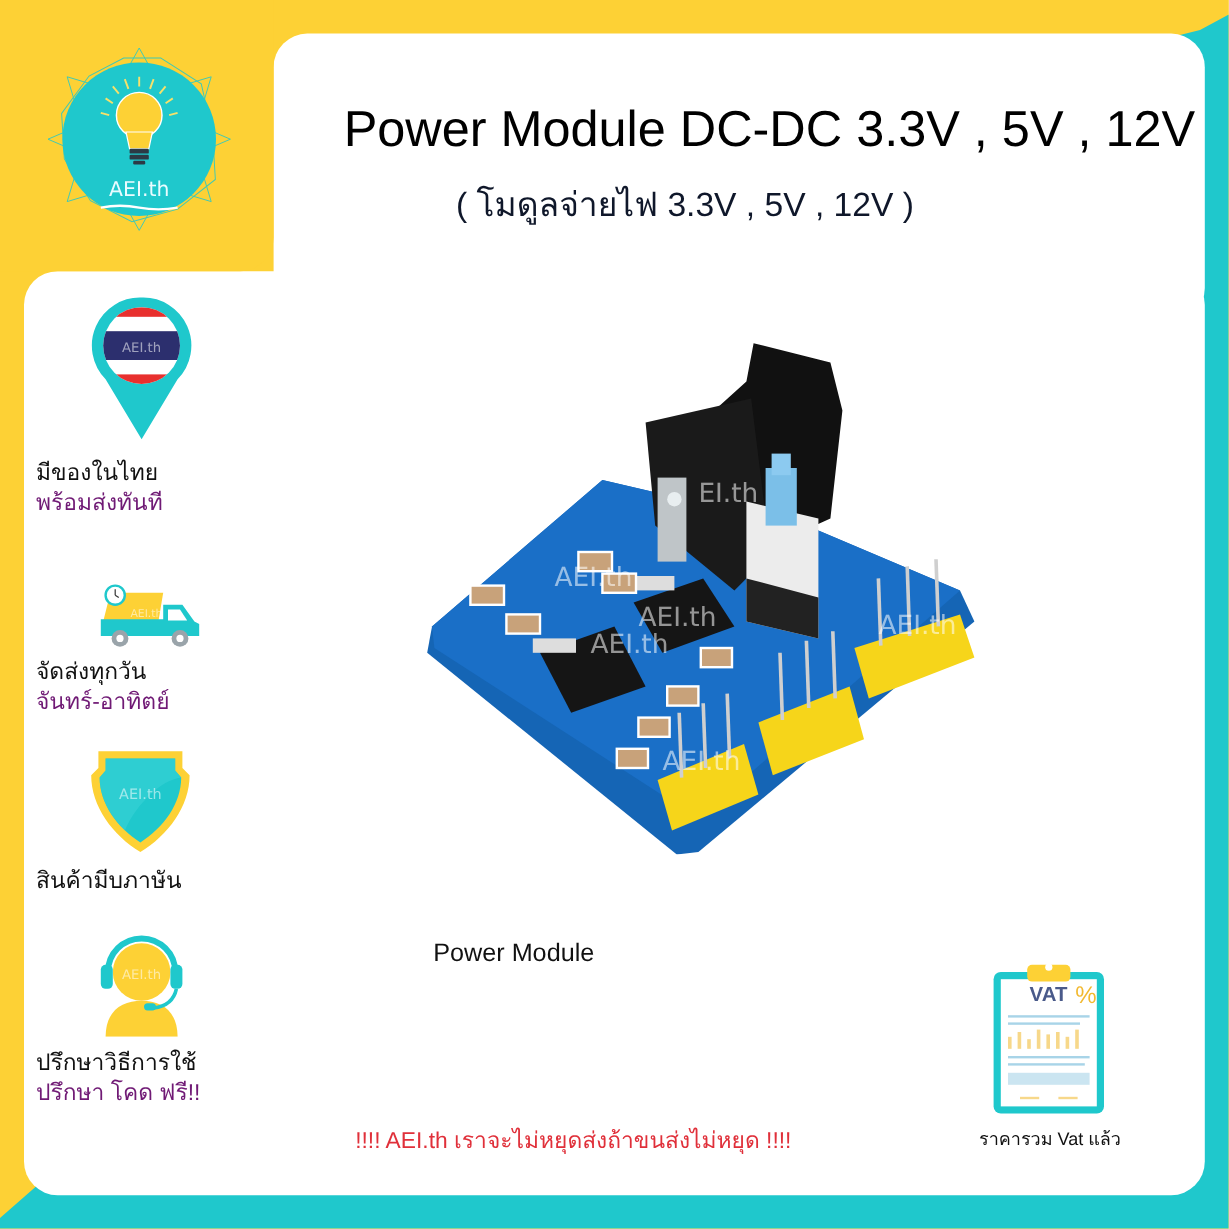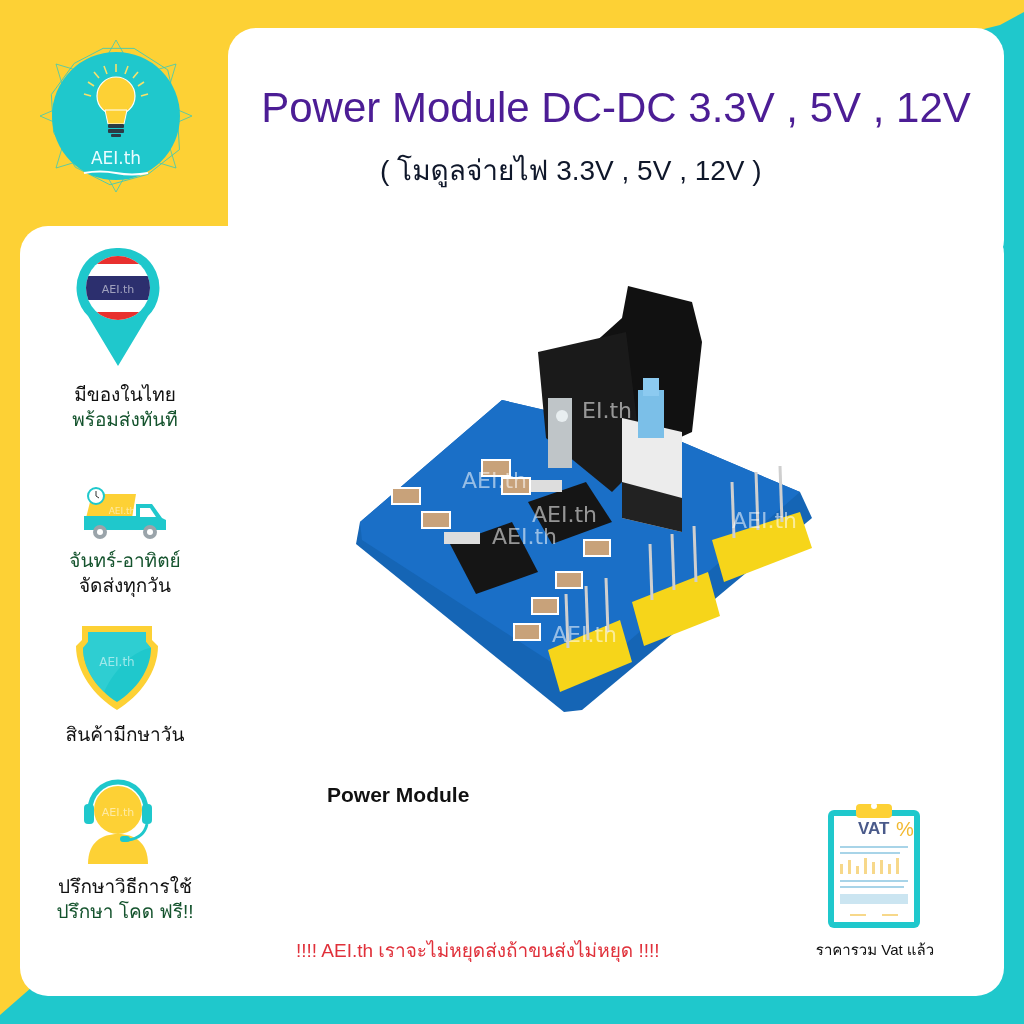--- a/index.html
+++ b/index.html
@@ -35,38 +35,38 @@
     }
     .logo-star {
       position: absolute; left: 36px; top: 36px; width: 160px; height: 160px;
     }
     .logo-text {
       position: absolute; left: 0; width: 128px; top: 96px; text-align: center;
       color: #eafcff; font-size: 17px; font-family: "DejaVu Sans", sans-serif;
     }
     .title {
       position: absolute; left: 236px; top: 84px; width: 760px;
-      text-align: center; font-size: 42px; color: #4c1d95; letter-spacing: 0px;
+      text-align: right; font-size: 42px; color: #000000; letter-spacing: 0px;
       white-space: nowrap;
     }
     .subtitle {
       position: absolute; left: 380px; top: 148px; font-size: 28px; color: #0f172a;
       white-space: nowrap;
     }
     .feature {
-      position: absolute; left: 30px; width: 190px; text-align: center;
+      position: absolute; left: 30px; width: 190px; text-align: left;
     }
     .feature .line { font-size: 19px; line-height: 25px; white-space: nowrap; }
     .black { color: #111; }
-    .red { color: #14532d; }
+    .red { color: #701a75; }
     .product {
       position: absolute; left: 352px; top: 282px; width: 470px; height: 430px;
     }
     .caption {
-      position: absolute; left: 327px; top: 783px; font-size: 21px; color: #111; font-weight: bold;
+      position: absolute; left: 361px; top: 783px; font-size: 21px; color: #111;
     }
     .slogan {
       position: absolute; left: 296px; top: 935px; font-size: 19px; color: #e0303a;
       white-space: nowrap;
       text-align: center;
     }
     .vat-icon { position: absolute; left: 826px; top: 800px; width: 96px; height: 130px; }
     .vat-text {
       position: absolute; left: 744px; top: 937px; width: 262px; text-align: center;
     }
@@ -140,32 +140,32 @@
   <line x1="18" y1="10" x2="21" y2="12" stroke="#333" stroke-width="1"></line>
   <path d="M6 30 L58 30 L58 18 L74 18 L84 32 L88 34 L88 44 L6 44 Z" fill="#1FC8CC"></path>
   <polygon points="62,22 72,22 78,31 62,31" fill="#fff"></polygon>
   <circle cx="22" cy="46" r="7" fill="#9aa4aa"></circle>
     <circle cx="22" cy="46" r="3" fill="#fff"></circle>
   <circle cx="72" cy="46" r="7" fill="#9aa4aa"></circle>
     <circle cx="72" cy="46" r="3" fill="#fff"></circle>
   <text x="44" y="28" text-anchor="middle" font-size="9" class="wm">AEI.th</text>
 </svg>
 <div class="feature" style="top:548px">
+  <div class="line black">จัดส่งทุกวัน</div>
   <div class="line red">จันทร์-อาทิตย์</div>
-  <div class="line black">จัดส่งทุกวัน</div>
 </div>
 
 <svg class="icon-wrap" style="left:74px;top:620px" width="86" height="92" viewBox="0 0 86 92">
   <path d="M8 6 L78 6 L78 20 L84 26 C84 52 66 76 43 90 C20 76 2 52 2 26 L8 20 Z" fill="#fdd135"></path>
   <path d="M14 12 L72 12 L72 22 L77 28 C77 50 62 70 43 82 C24 70 9 50 9 28 L14 22 Z" fill="#1FC8CC"></path>
   <path d="M14 12 L72 12 L72 22 L77 28 C60 30 40 50 30 72 C18 60 9 45 9 28 L14 22 Z" fill="#39d2d6" opacity="0.6"></path>
   <text x="43" y="46" text-anchor="middle" font-size="12" class="wm">AEI.th</text>
 </svg>
 <div class="feature" style="top:722px">
-  <div class="line black">สินค้ามีกษาวัน</div>
+  <div class="line black">สินค้ามีบภาษัน</div>
 </div>
 
 <svg class="icon-wrap" style="left:78px;top:776px" width="80" height="88" viewBox="0 0 80 88">
   <circle cx="40" cy="34" r="24" fill="#fdd135"></circle>
   <path d="M10 88 C10 66 24 58 40 58 C56 58 70 66 70 88 Z" fill="#fdd135"></path>
   <path d="M12 34 A28 28 0 0 1 68 34" fill="none" stroke="#1FC8CC" stroke-width="5"></path>
   <rect x="6" y="28" width="10" height="20" rx="4" fill="#1FC8CC"></rect>
   <rect x="64" y="28" width="10" height="20" rx="4" fill="#1FC8CC"></rect>
   <path d="M69 48 Q66 62 50 64" fill="none" stroke="#1FC8CC" stroke-width="3"></path>
   <rect x="42" y="60" width="10" height="6" rx="3" fill="#1FC8CC"></rect>

